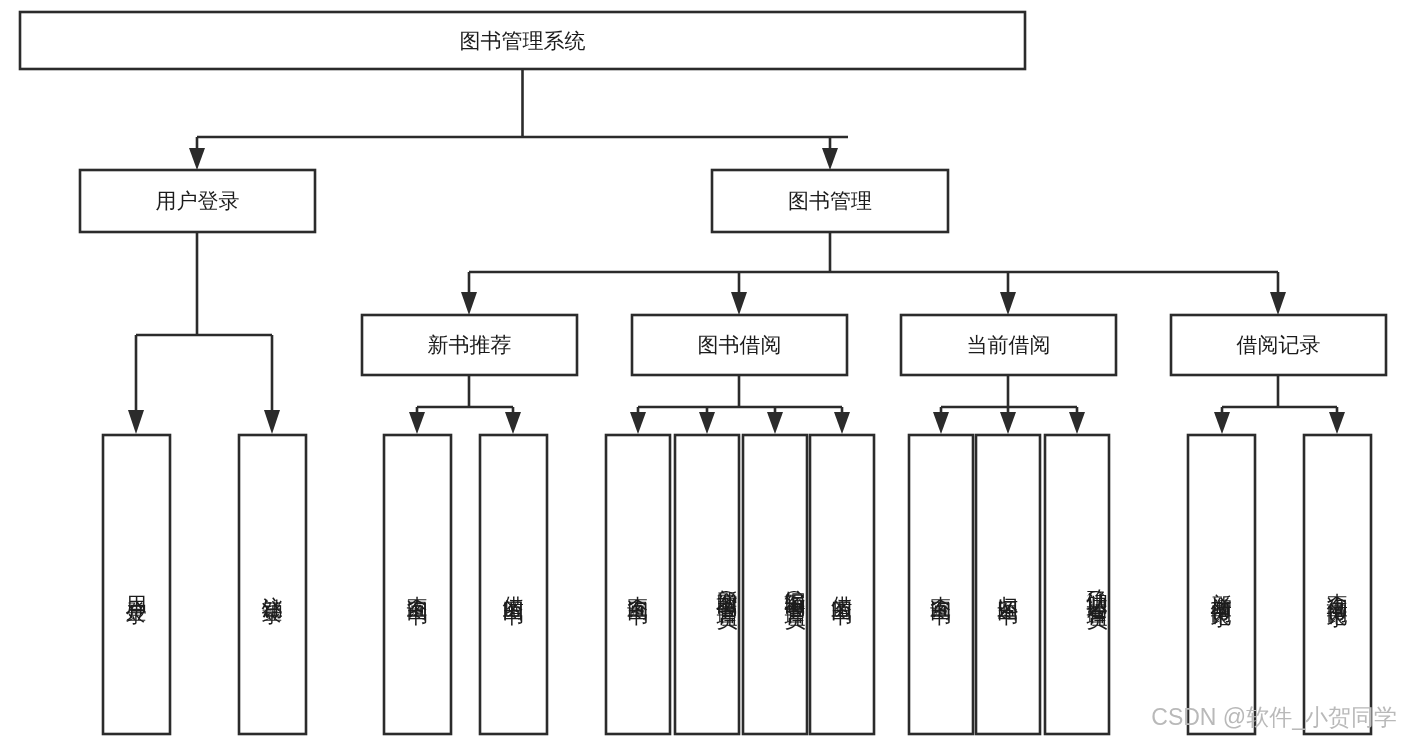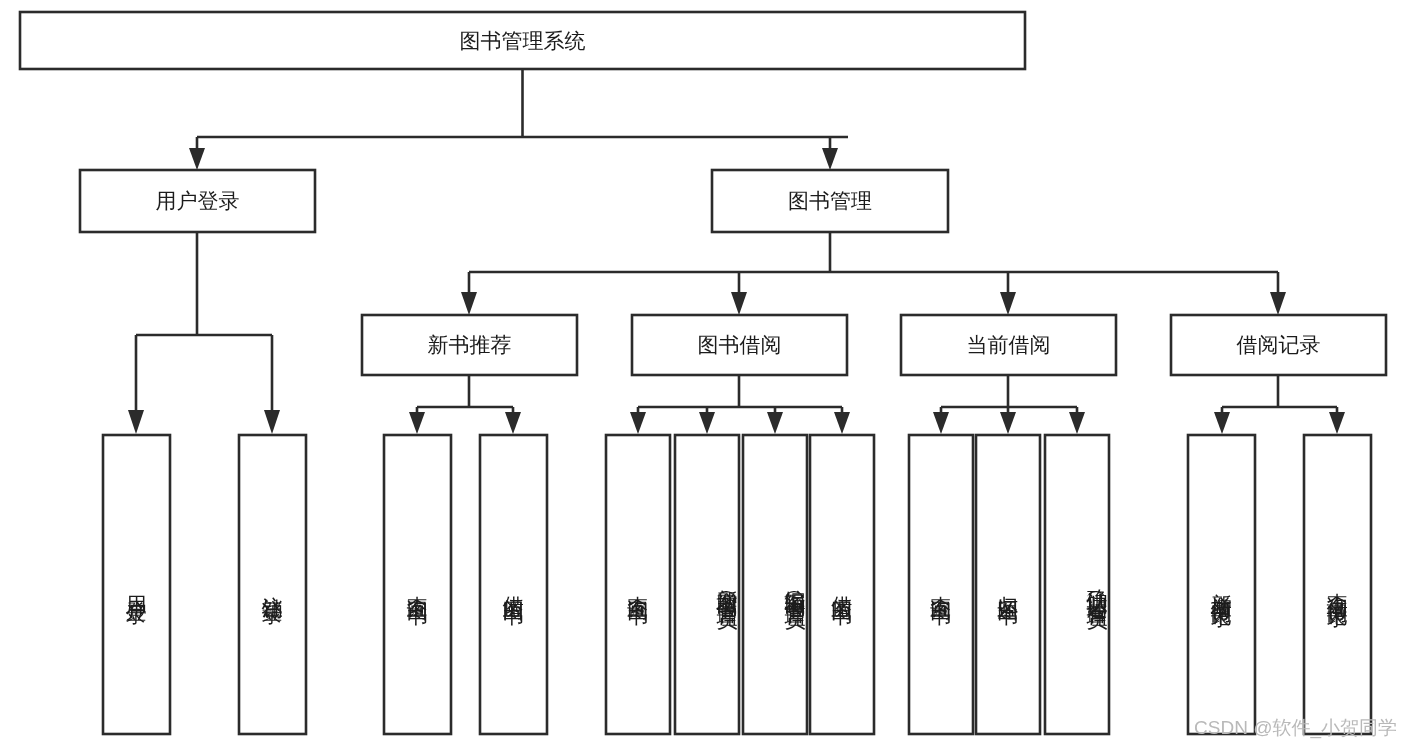--- a/index.html
+++ b/index.html
@@ -71,23 +71,23 @@
   .leaf-label.topped {
     display: flex;
     align-items: flex-start;
     justify-content: center;
     padding-top: 2px;
     box-sizing: border-box;
   }
   .watermark {
     position: absolute;
     right: 8px;
-    bottom: 6px;
-    font-family: "Liberation Sans", "DejaVu Sans", sans-serif;
-    font-size: 19px;
+    bottom: 14px;
+    font-family: "Liberation Sans", "DejaVu Sans", sans-serif;
+    font-size: 23px;
     color: #b9b9b9;
     white-space: nowrap;
     pointer-events: none;
   }
 </style>
 </head>
 <body>
 
 <div id="diagram-root">
 

